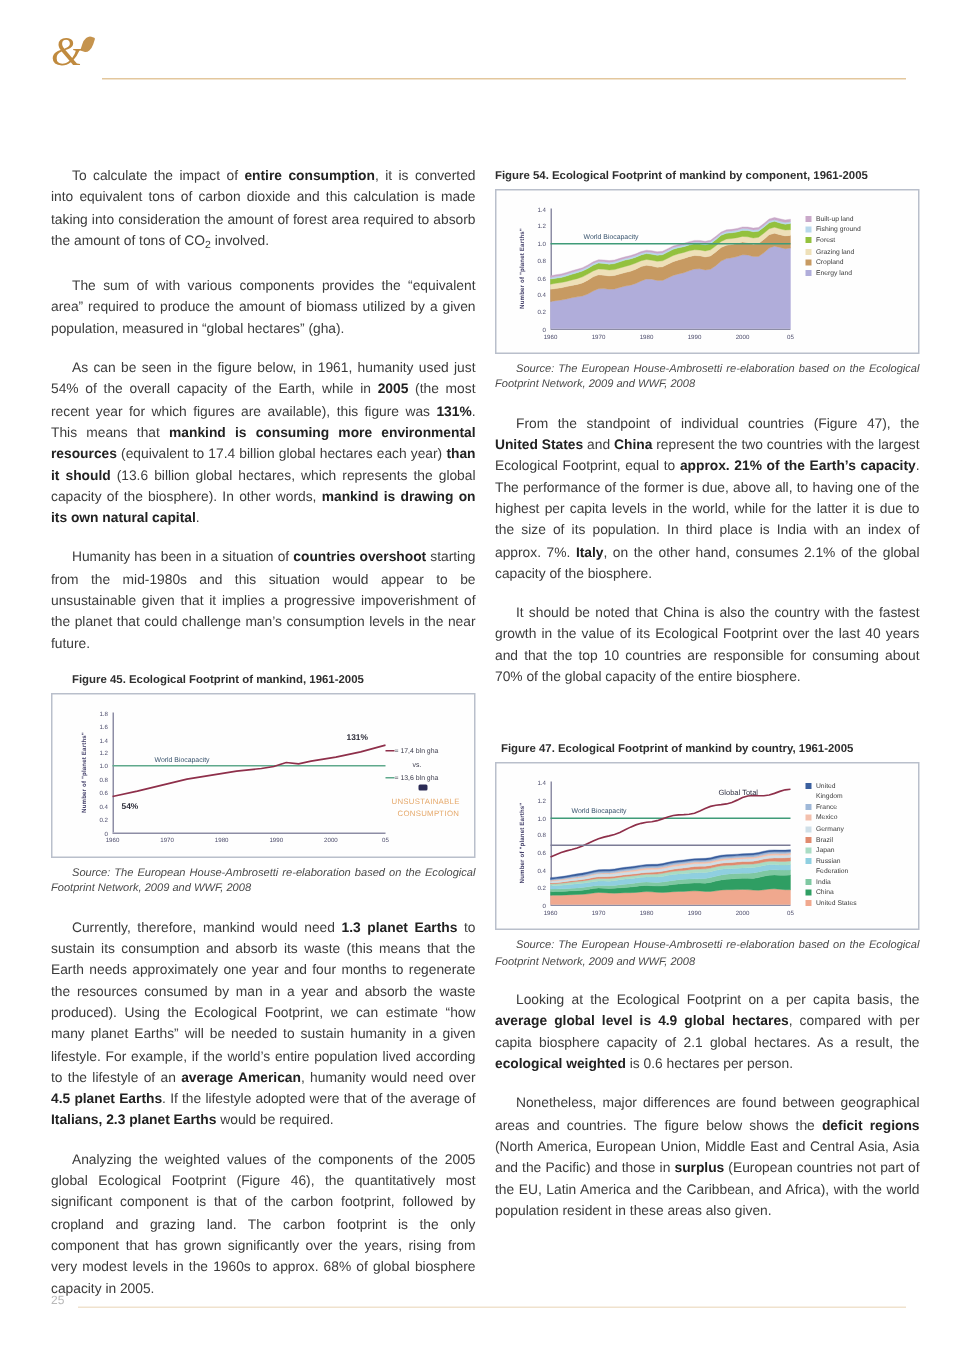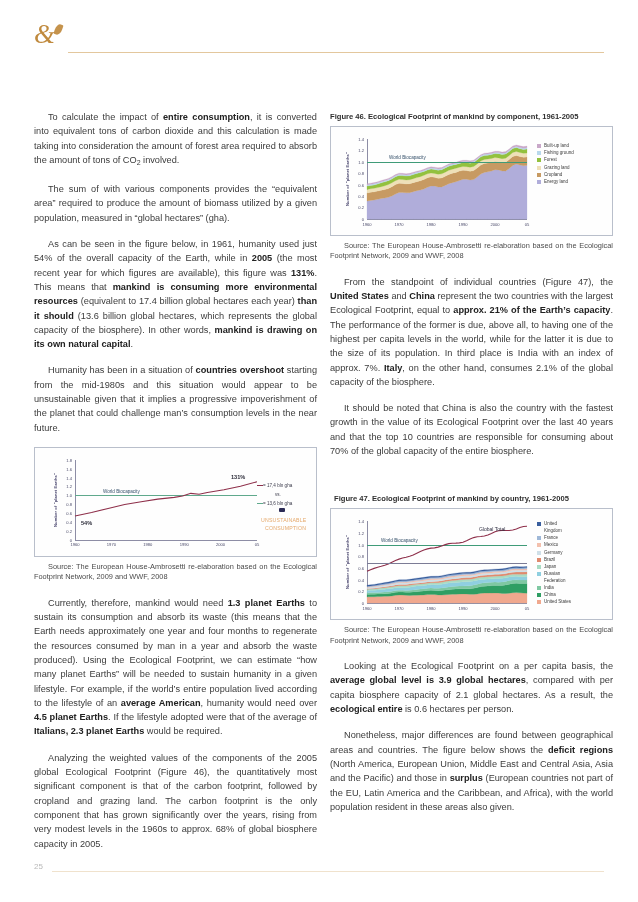--- a/index.html
+++ b/index.html
@@ -83,20 +83,21 @@
   .fig-box {
     border: 1px solid #b9bfcb;
     background: #fefefe;
     box-sizing: border-box;
     position: relative;
   }
   .fig-source {
     margin: 5px 0 13px 0;
     font-size: 7.4px;
     line-height: 10.4px;
+    font-style: italic;
     color: #4a4a4a;
     text-indent: 14px;
     text-align: justify;
   }
 
   
   .chart { position: absolute; inset: 0; }
   .ylabel {
     position: absolute;
     font-size: 4.1px;
@@ -191,20 +192,21 @@
     <div class="header-rule"></div>
   </div>
 
   <div class="col col-left">
 
     <p class="body">To calculate the impact of <b>entire consumption</b>, it is converted into equivalent tons of carbon dioxide and this calculation is made taking into consideration the amount of forest area required to absorb the amount of tons of CO<span class="sub">2</span> involved.</p>
     <p class="body">The sum of with various components provides the “equivalent area” required to produce the amount of biomass utilized by a given population, measured in “global hectares” (gha).</p>
     <p class="body">As can be seen in the figure below, in 1961, humanity used just 54% of the overall capacity of the Earth, while in <b>2005</b> (the most recent year for which figures are available), this figure was <b>131%</b>. This means that <b>mankind is consuming more environmental resources</b> (equivalent to 17.4 billion global hectares each year) <b>than it should</b> (13.6 billion global hectares, which represents the global capacity of the biosphere). In other words, <b>mankind is drawing on its own natural capital</b>.</p>
     <p class="body">Humanity has been in a situation of <b>countries overshoot</b> starting from the mid-1980s and this situation would appear to be unsustainable given that it implies a progressive impoverishment of the planet that could challenge man’s consumption levels in the near future.</p>
 
+    <div class="fig-title">Figure 45. Ecological Footprint of mankind, 1961-2005</div>
     <div class="fig-box" style="height:110px;">
       <div class="chart" id="fig45">
           <div class="ylabel" style="left: 18px; top: 92px; width: 80px; text-align: center;">Number of "planet Earths"</div>
           <div class="ytick" style="left: 23px; width: 14px; top: 89.8px;">0</div>
           <div class="ytick" style="left: 23px; width: 14px; top: 80.9111px;">0.2</div>
           <div class="ytick" style="left: 23px; width: 14px; top: 72.0222px;">0.4</div>
           <div class="ytick" style="left: 23px; width: 14px; top: 63.1333px;">0.6</div>
           <div class="ytick" style="left: 23px; width: 14px; top: 54.2444px;">0.8</div>
           <div class="ytick" style="left: 23px; width: 14px; top: 45.3556px;">1.0</div>
           <div class="ytick" style="left: 23px; width: 14px; top: 36.4667px;">1.2</div>
@@ -237,21 +239,21 @@
         </div>
     </div>
     <div class="fig-source">Source: The European House-Ambrosetti re-elaboration based on the Ecological Footprint Network, 2009 and WWF, 2008</div>
 
     <p class="body">Currently, therefore, mankind would need <b>1.3 planet Earths</b> to sustain its consumption and absorb its waste (this means that the Earth needs approximately one year and four months to regenerate the resources consumed by man in a year and absorb the waste produced). Using the Ecological Footprint, we can estimate “how many planet Earths” will be needed to sustain humanity in a given lifestyle. For example, if the world’s entire population lived according to the lifestyle of an <b>average American</b>, humanity would need over <b>4.5 planet Earths</b>. If the lifestyle adopted were that of the average of <b>Italians, 2.3 planet Earths</b> would be required.</p>
     <p class="body">Analyzing the weighted values of the components of the 2005 global Ecological Footprint (Figure 46), the quantitatively most significant component is that of the carbon footprint, followed by cropland and grazing land. The carbon footprint is the only component that has grown significantly over the years, rising from very modest levels in the 1960s to approx. 68% of global biosphere capacity in 2005.</p>
   </div>
 
   <div class="col col-right">
 
-    <div class="fig-title" style="padding-left:0;">Figure 46. Ecological Footprint of mankind by component, 1961-2005</div>
+    <div class="fig-title" style="padding-left:0;">Figure 54. Ecological Footprint of mankind by component, 1961-2005</div>
     <div class="fig-box" style="height:110px;">
       <div class="chart" id="fig46">
           <div class="ylabel" style="left: 14px; top: 92px; width: 80px; text-align: center;">Number of "planet Earths"</div>
           <div class="ytick" style="left: 19px; width: 14px; top: 89.8px;">0</div>
           <div class="ytick" style="left: 19px; width: 14px; top: 78.3714px;">0.2</div>
           <div class="ytick" style="left: 19px; width: 14px; top: 66.9429px;">0.4</div>
           <div class="ytick" style="left: 19px; width: 14px; top: 55.5143px;">0.6</div>
           <div class="ytick" style="left: 19px; width: 14px; top: 44.0857px;">0.8</div>
           <div class="ytick" style="left: 19px; width: 14px; top: 32.6571px;">1.0</div>
           <div class="ytick" style="left: 19px; width: 14px; top: 21.2286px;">1.2</div>
@@ -387,20 +389,20 @@
             </div>
             <div class="legend-row">
               <span class="swatch" style="background: rgb(240, 168, 142);"></span>
               <span class="legend-txt">United States</span>
             </div>
           </div>
         </div>
     </div>
     <div class="fig-source">Source: The European House-Ambrosetti re-elaboration based on the Ecological Footprint Network, 2009 and WWF, 2008</div>
 
-    <p class="body">Looking at the Ecological Footprint on a per capita basis, the <b>average global level is 3.9 global hectares</b>, compared with per capita biosphere capacity of 2.1 global hectares. As a result, the <b>ecological entire</b> is 0.6 hectares per person.</p>
+    <p class="body">Looking at the Ecological Footprint on a per capita basis, the <b>average global level is 4.9 global hectares</b>, compared with per capita biosphere capacity of 2.1 global hectares. As a result, the <b>ecological weighted</b> is 0.6 hectares per person.</p>
     <p class="body">Nonetheless, major differences are found between geographical areas and countries. The figure below shows the <b>deficit regions</b> (North America, European Union, Middle East and Central Asia, Asia and the Pacific) and those in <b>surplus</b> (European countries not part of the EU, Latin America and the Caribbean, and Africa), with the world population resident in these areas also given.</p>
   </div>
 
   <div class="footer-num">25</div>
   <div class="footer-rule"></div>
 
 </div>
 
 </body></html>

